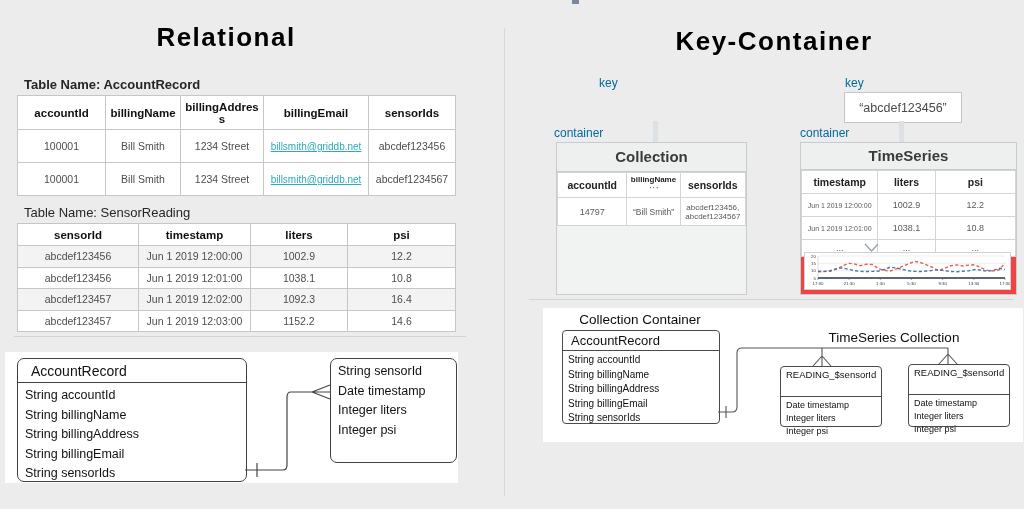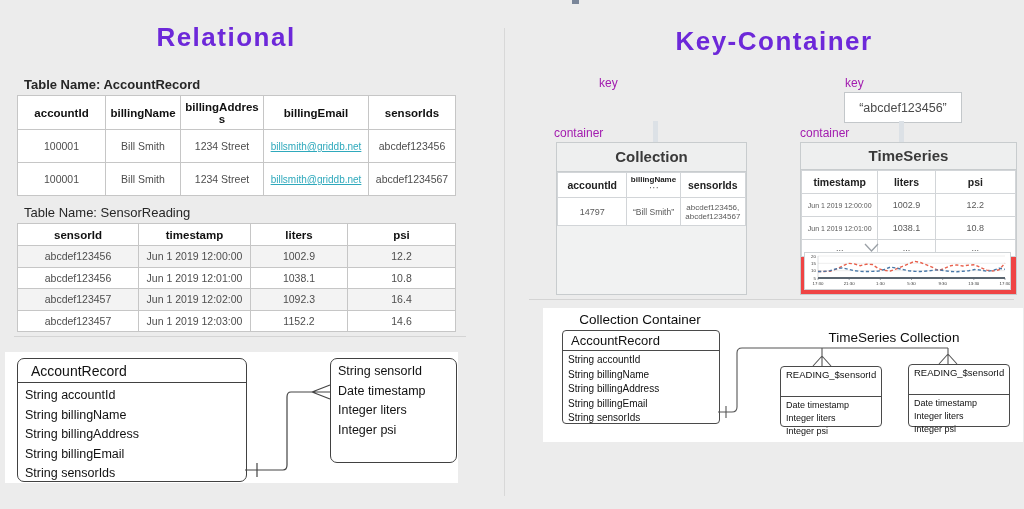--- a/index.html
+++ b/index.html
@@ -1,39 +1,39 @@
 <!DOCTYPE html>
 <html><head>
 <meta charset="utf-8">
 <style>
   html,body{margin:0;padding:0;background:#ececec;font-family:"Liberation Sans","DejaVu Sans",sans-serif;}
   #stage{position:relative;width:1024px;height:509px;background:#ececec;overflow:hidden;}
   .abs{position:absolute;}
-  .big-title{font-size:26px;font-weight:700;color:#6d28d9;letter-spacing:1.5px;text-align:center;}
+  .big-title{font-size:26px;font-weight:700;color:#000000;letter-spacing:1.5px;text-align:center;}
   .tbl-label{font-size:13px;color:#262626;}
   
   table.reltbl{border-collapse:collapse;background:#fff;table-layout:fixed;}
   table.reltbl th,table.reltbl td{border:1px solid #c6c6c6;text-align:center;vertical-align:middle;padding:1px 2px;overflow-wrap:anywhere;}
   table.reltbl th{font-size:11.5px;font-weight:700;color:#101010;}
   table.reltbl td{font-size:10.5px;color:#4d4d4d;}
   table.acct th{height:31px;} table.acct td{height:30px;}
   table.snsr th{height:19px;} table.snsr td{height:18.5px;}
   table.snsr tbody tr:nth-child(odd) td{background:#f3f3f3;}
   a.email{color:#2fa9bc;text-decoration:underline;font-size:10px;}
   .hdivider{border-top:1px solid #d4d4d4;height:0;}
   .vdivider{border-left:1px solid #d8d8d8;width:0;}
   .white-panel{background:#ffffff;}
   
   .erbox{background:#fff;border:1.3px solid #414141;border-radius:7px;}
   .erbox .ertitle{border-bottom:1.3px solid #414141;font-size:14px;color:#111;padding:4px 0 3px 13px;}
   .erbox ul{list-style:none;margin:3px 0 0 0;padding:0 0 0 7px;}
   .erbox li{font-size:12.5px;color:#111;line-height:19.5px;}
   .erbox.small .ertitle{font-size:13.5px;padding-left:11px;}
   
-  .kc-label{font-size:12px;color:#a21caf;}
+  .kc-label{font-size:12px;color:#0369a1;}
   .keybox{background:#fff;border:1px solid #c3c7ca;display:flex;align-items:center;justify-content:center;font-size:12.5px;color:#4a4a4a;}
   .stub{background:#dce1e6;}
   .kcontainer{border:1px solid #c8ccce;}
   .kc-header{background:#eeefef;border-bottom:1px solid #c8ccce;font-size:15px;font-weight:700;color:#3a3a3a;text-align:center;}
   table.kctbl{border-collapse:collapse;background:#fff;table-layout:fixed;width:100%;}
   table.kctbl th,table.kctbl td{border:1px solid #d2d5d8;text-align:center;vertical-align:middle;padding:0 1px;overflow-wrap:anywhere;}
   table.kctbl th{font-size:10.5px;font-weight:700;color:#222;}
   table.kctbl td{font-size:9px;color:#5a5a5a;}
   .sup-ellipsis{font-size:7px;vertical-align:super;color:#666;margin-left:2px;letter-spacing:1px;}
   

